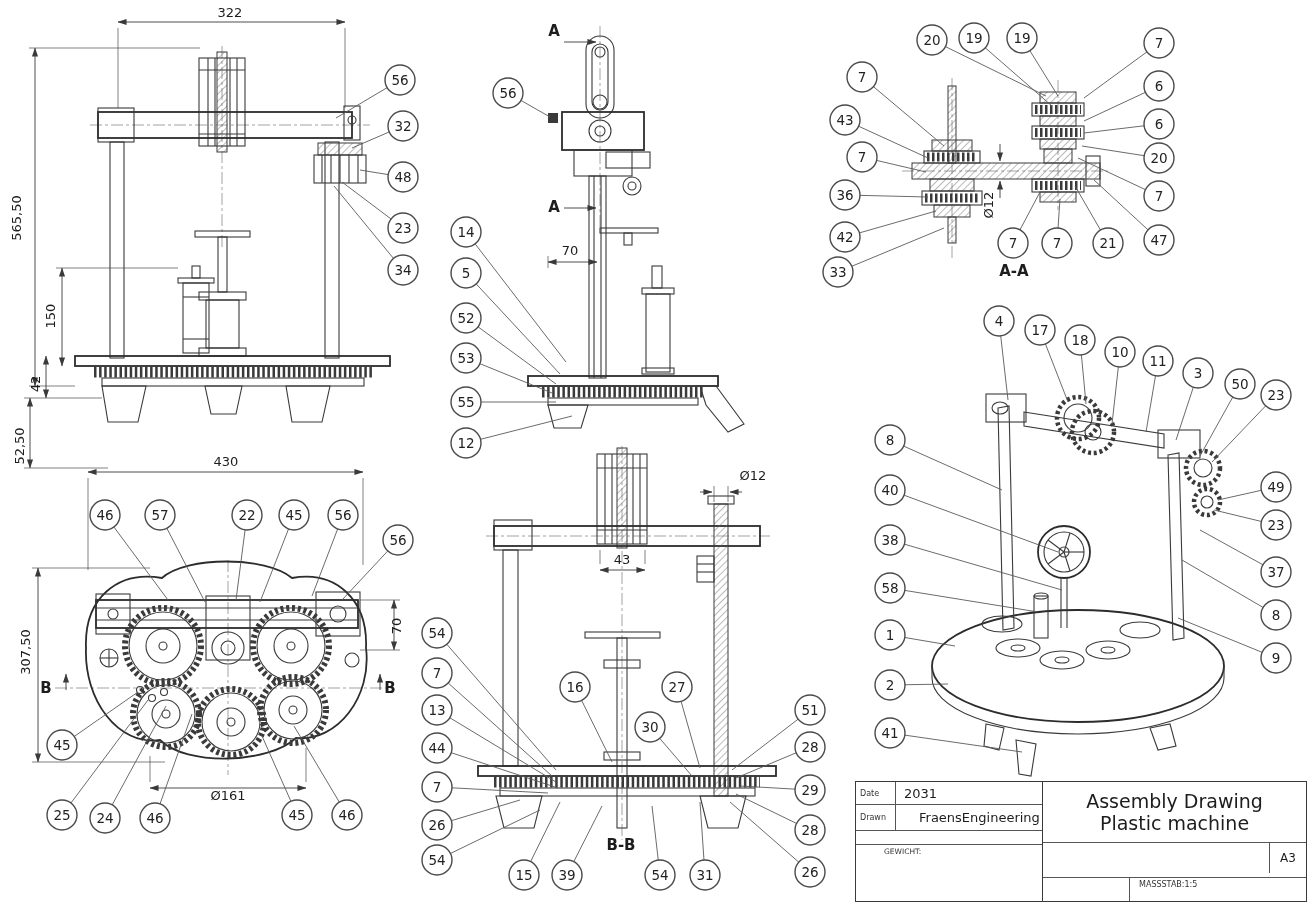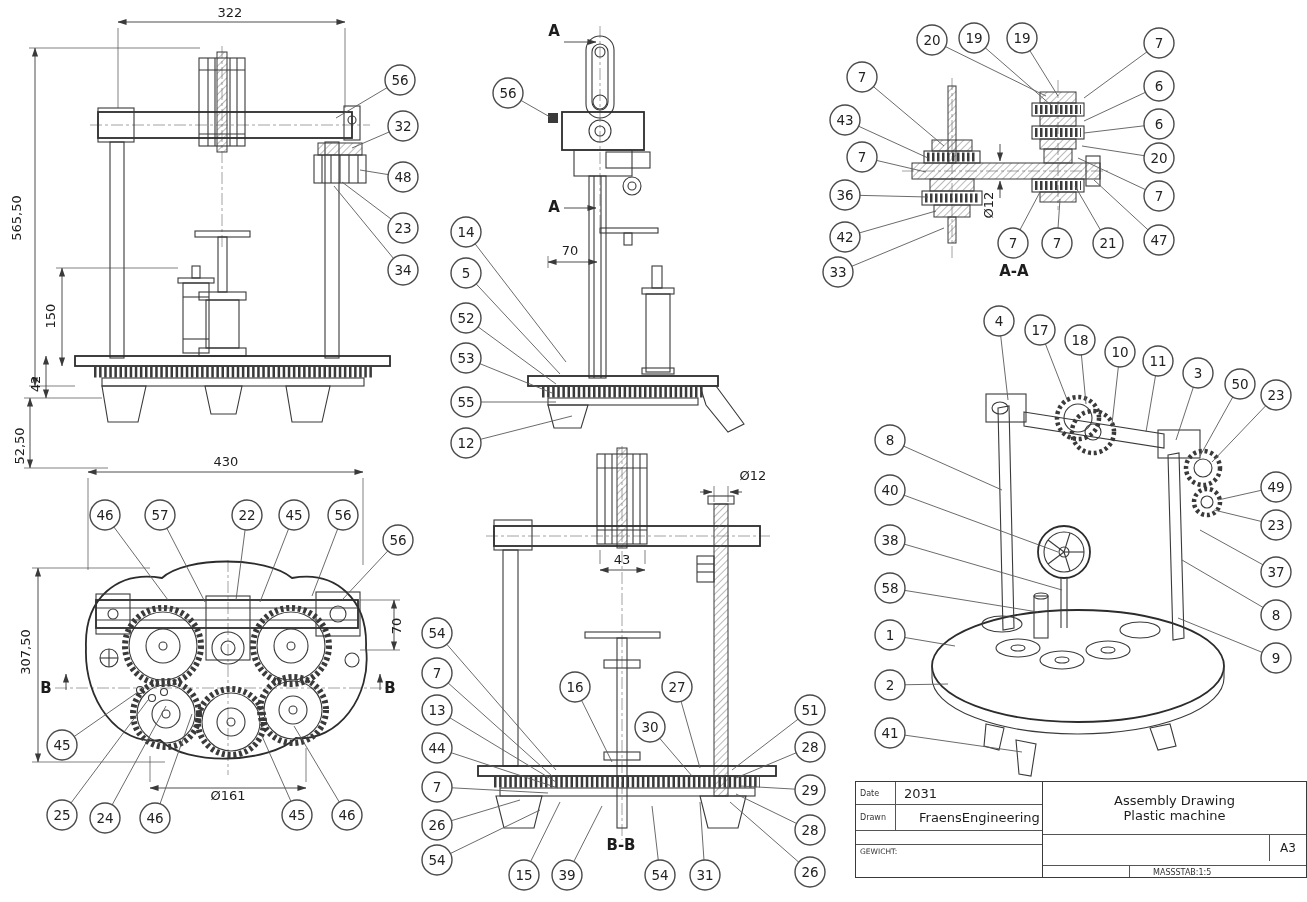--- a/index.html
+++ b/index.html
@@ -22,43 +22,43 @@
   .ext{stroke:#4a4a4a;stroke-width:0.7;fill:none;}
 
   
   .balloon{fill:#ffffff;stroke:#4a4a4a;stroke-width:1.4;}
   .balloon-txt{font-size:13.5px;fill:#222;text-anchor:middle;}
   .leader{stroke:#5a5a5a;stroke-width:0.9;}
   .dim-txt{font-size:13px;fill:#1d1d1d;text-anchor:middle;}
   .view-label{font-size:15px;fill:#1d1d1d;text-anchor:middle;font-weight:bold;}
 
   
-  .title-block{position:absolute;left:855px;top:781px;width:452px;height:97px;
+  .title-block{position:absolute;left:855px;top:781px;width:452px;height:121px;
     border:1.6px solid #3a3a3a;display:flex;box-sizing:border-box;background:#fff;}
   .tb-left{width:186px;border-right:1.2px solid #3a3a3a;display:flex;flex-direction:column;}
   .tb-row{display:flex;border-bottom:1px solid #555;}
   .tb-row.r1{height:22px;}
   .tb-row.r2{height:25px;gap:15px;}
   .tb-row.thin{height:13px;}
   .tb-label{width:40px;border-right:1px solid #555;font-size:8px;color:#333;
     display:flex;align-items:center;padding-left:4px;box-sizing:border-box;}
   .tb-value{flex:1;font-size:13px;display:flex;align-items:center;padding-left:8px;}
   .tb-cell{position:relative;border-bottom:1px solid #555;box-sizing:border-box;}
   .tb-cell.plastic{height:36px;}
-  .tb-cell.weight{flex:1;border-bottom:none;}
+  .tb-cell.weight{flex:1;border-bottom:none;margin-left:24px;}
   .tiny{font-size:7.5px;color:#333;padding:2px 0 0 4px;}
   .tb-cell .val{font-size:14px;padding:1px 0 0 8px;}
   .tb-right{flex:1;display:flex;flex-direction:column;}
   .tb-title{height:61px;border-bottom:1px solid #555;display:flex;flex-direction:column;
-    align-items:center;justify-content:center;font-size:13px;line-height:1.18;box-sizing:border-box;}
+    align-items:center;justify-content:center;font-size:19px;line-height:1.18;box-sizing:border-box;}
   .tb-mid{height:35px;border-bottom:1px solid #555;position:relative;box-sizing:border-box;}
   .tb-a3{position:absolute;right:0;top:0;bottom:4px;width:37px;border-left:1px solid #555;
     display:flex;align-items:center;justify-content:center;font-size:12px;box-sizing:border-box;}
   .tb-bottom{flex:1;display:flex;align-items:flex-start;}
-  .tb-scale{margin-left:86px;padding:2px 0 0 23px;border-left:1px solid #555;height:100%;
+  .tb-scale{margin-left:86px;padding:2px 0 0 9px;border-left:1px solid #555;height:100%;
     font-size:8px;color:#333;box-sizing:border-box;}
 </style>
 </head>
 <body>
 
 <div id="stage">
 
 <svg id="drawing" width="1307" height="902" viewBox="0 0 1307 902">
   <defs>
     <pattern id="hatch" width="5" height="5" patternUnits="userSpaceOnUse" patternTransform="rotate(45)">

